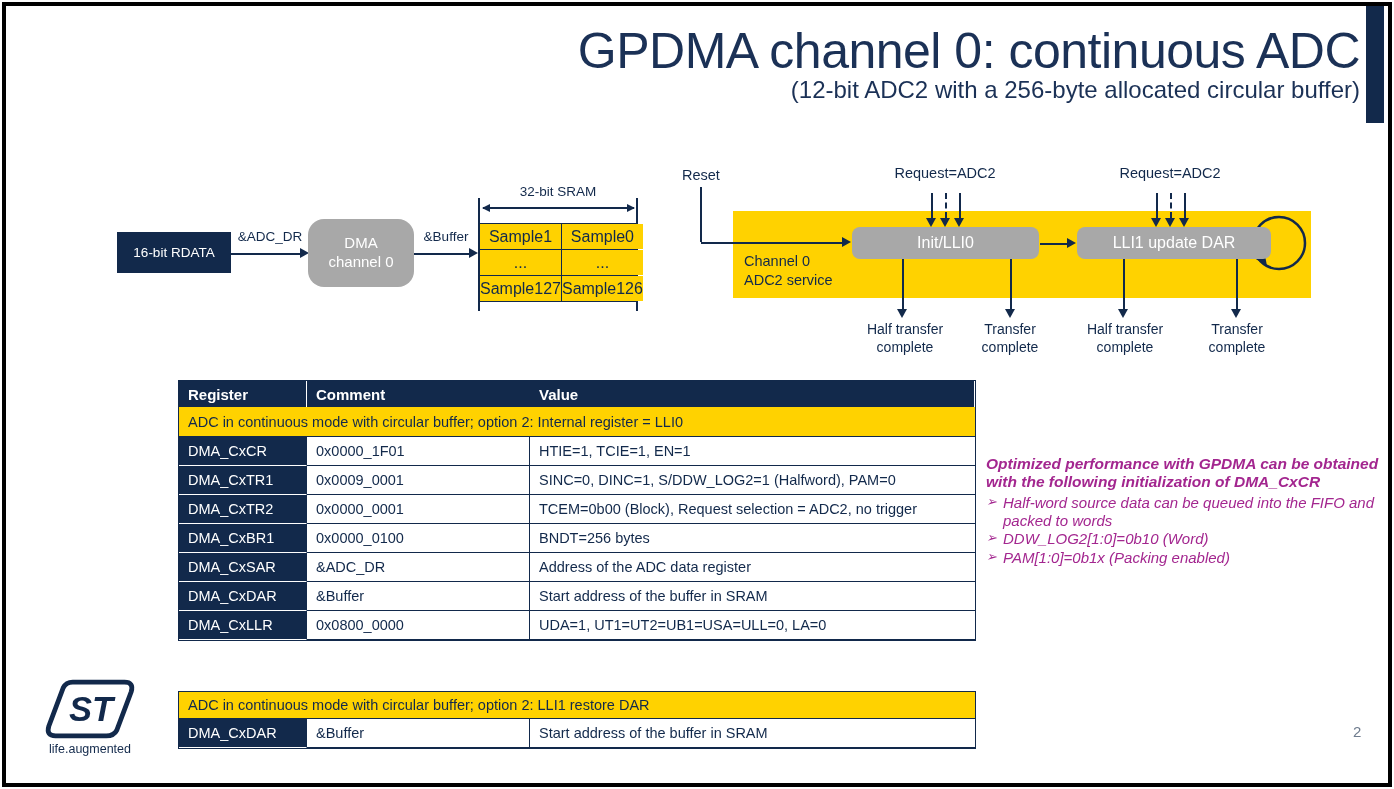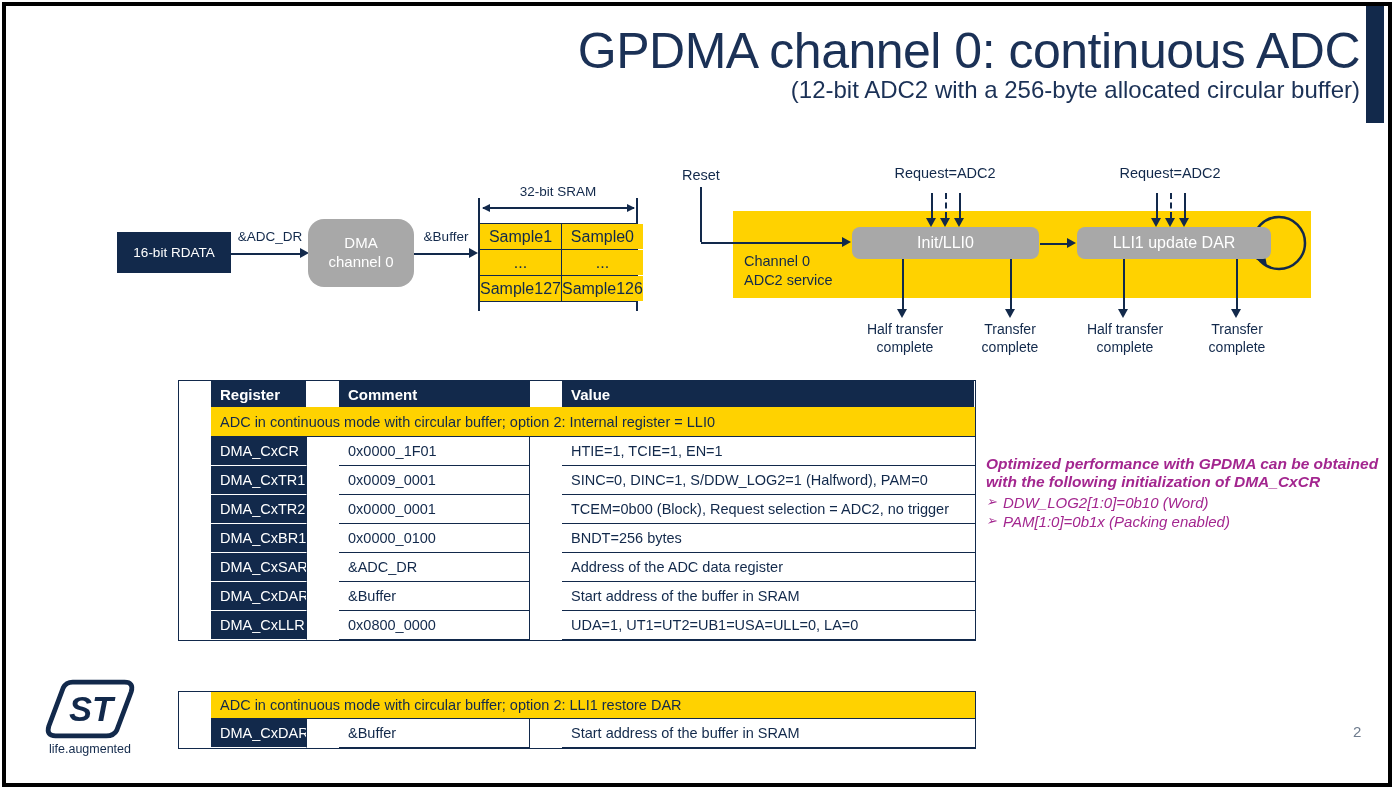--- a/index.html
+++ b/index.html
@@ -56,21 +56,21 @@
   .outputs .out-label:nth-of-type(3){left:1125px;}
   .outputs .out-label:nth-of-type(4){left:1237px;}
   .loop-svg{position:absolute;left:1245px;top:210px;z-index:2;}
 
   
   .reg-table{position:absolute;left:178px;width:798px;border:1.5px solid var(--navy);background:#fff;
     display:grid;grid-template-columns:128px 223px 1fr;}
   .main-table{top:380px;grid-template-rows:26px 30px repeat(7,29px);}
   .restore-table{top:691px;grid-template-rows:27px 29px;}
   .cell{display:flex;align-items:center;padding:0 9px;font-size:14.5px;color:var(--navy);
-    border-right:1px solid var(--navy);border-bottom:1px solid var(--navy);white-space:nowrap;overflow:hidden;margin-left:32px;}
+    border-right:1px solid var(--navy);border-bottom:1px solid var(--navy);white-space:nowrap;overflow:hidden;}
   .cell.last-col{border-right:none;}
   .cell.hdr{background:var(--navy);color:#fff;font-weight:bold;font-size:15px;border-right:1.5px solid #fff;border-bottom:none;}
   .cell.hdr.last-col{border-right:none;}
   .cell.banner{grid-column:1 / -1;background:var(--yellow);color:var(--navy);border-right:none;border-bottom:1px solid var(--navy);}
   .cell.reg{background:var(--navy);color:#fff;border-right:1px solid var(--navy);border-bottom:1.5px solid #fff;}
 
   
   .note{position:absolute;left:986px;top:455px;width:398px;color:var(--magenta);font-style:italic;}
   .note-heading{font-size:15.5px;font-weight:bold;line-height:1.17;margin-bottom:3px;}
   .note ul{list-style:none;}
@@ -230,20 +230,21 @@
         <div class="cell reg">DMA_CxDAR</div>
         <div class="cell">&amp;Buffer</div>
         <div class="cell last-col">Start address of the buffer in SRAM</div>
       </div>
   </div>
 
   <div class="note">
     <div class="note-heading">Optimized performance with GPDMA can be obtained with the following initialization of  DMA_CxCR</div>
     <ul>
 
+        <li>Half-word source data can be queued into the FIFO and packed to words</li>
 
         <li>DDW_LOG2[1:0]=0b10 (Word)</li>
 
         <li>PAM[1:0]=0b1x (Packing enabled)</li>
       </ul>
   </div>
 
   <svg class="st-logo" width="92" height="62" viewBox="0 0 96 64">
     <path d="M30 4 H84 Q94 4 91 14 L76 54 Q73 60 65 60 H12 Q2 60 5 50 L20 10 Q23 4 30 4 Z" fill="#ffffff" stroke="#12294b" stroke-width="5"></path>
     <text x="49" y="45" font-size="36" font-style="italic" font-weight="bold" fill="#12294b" text-anchor="middle" font-family="Liberation Sans, sans-serif">ST</text>

